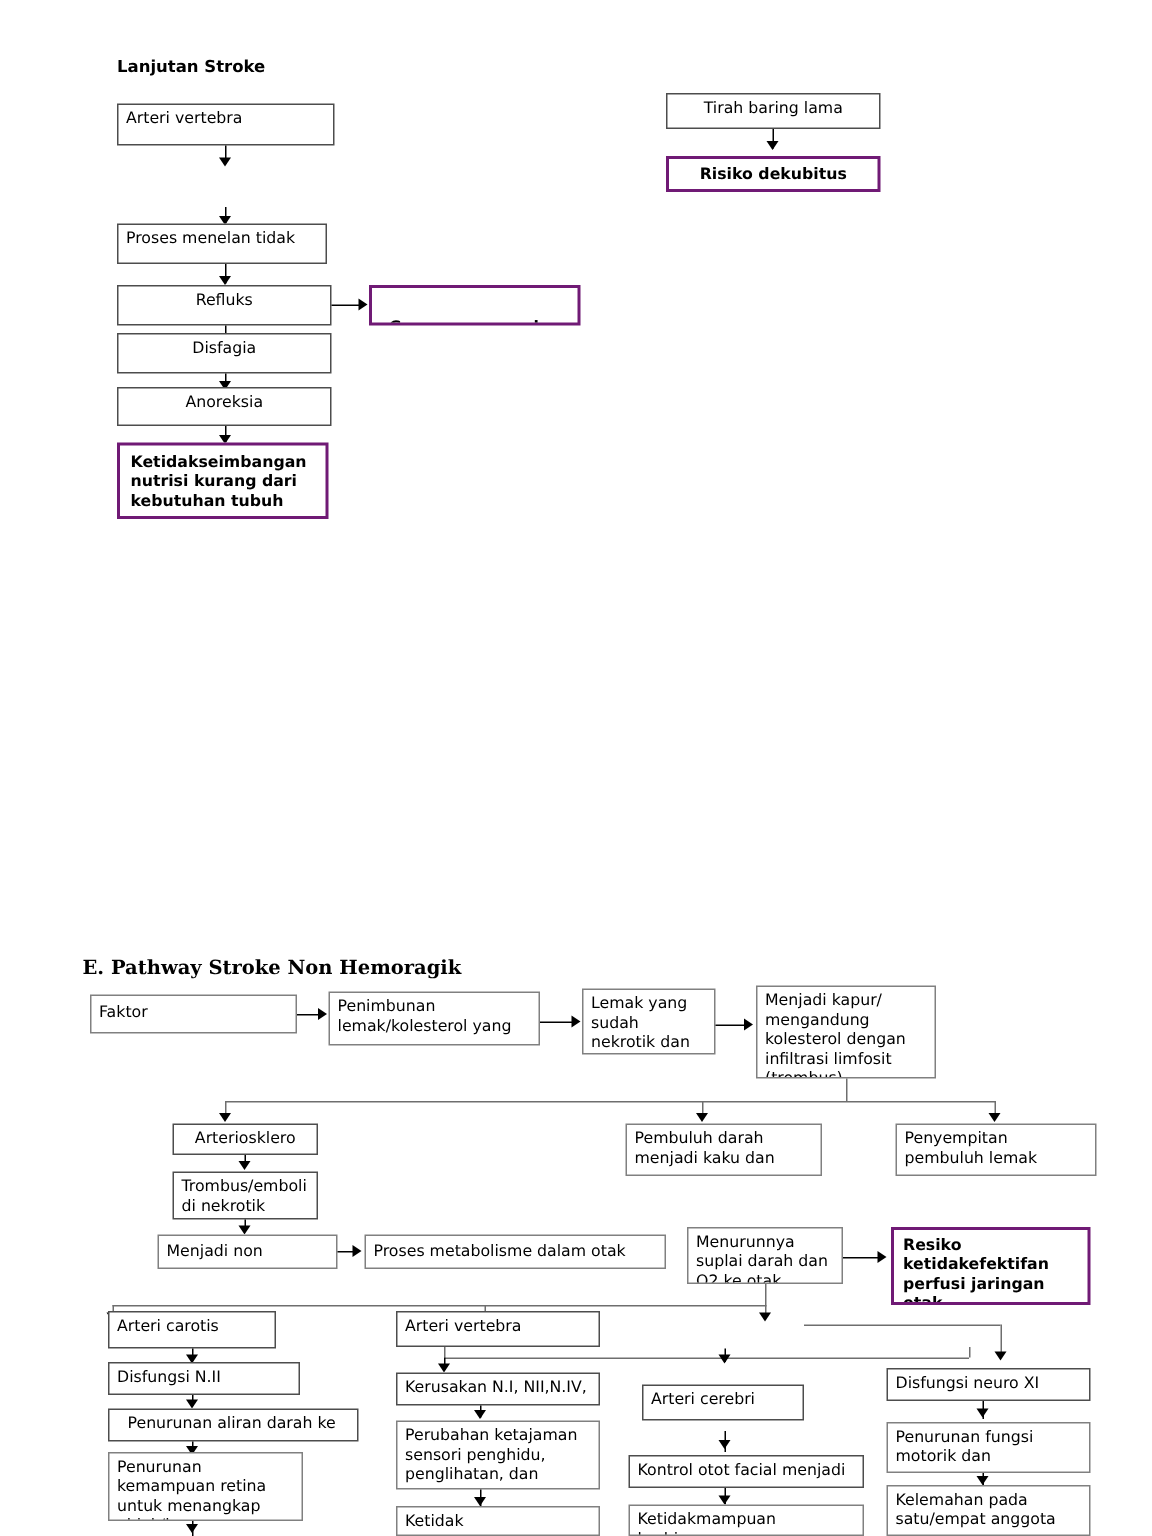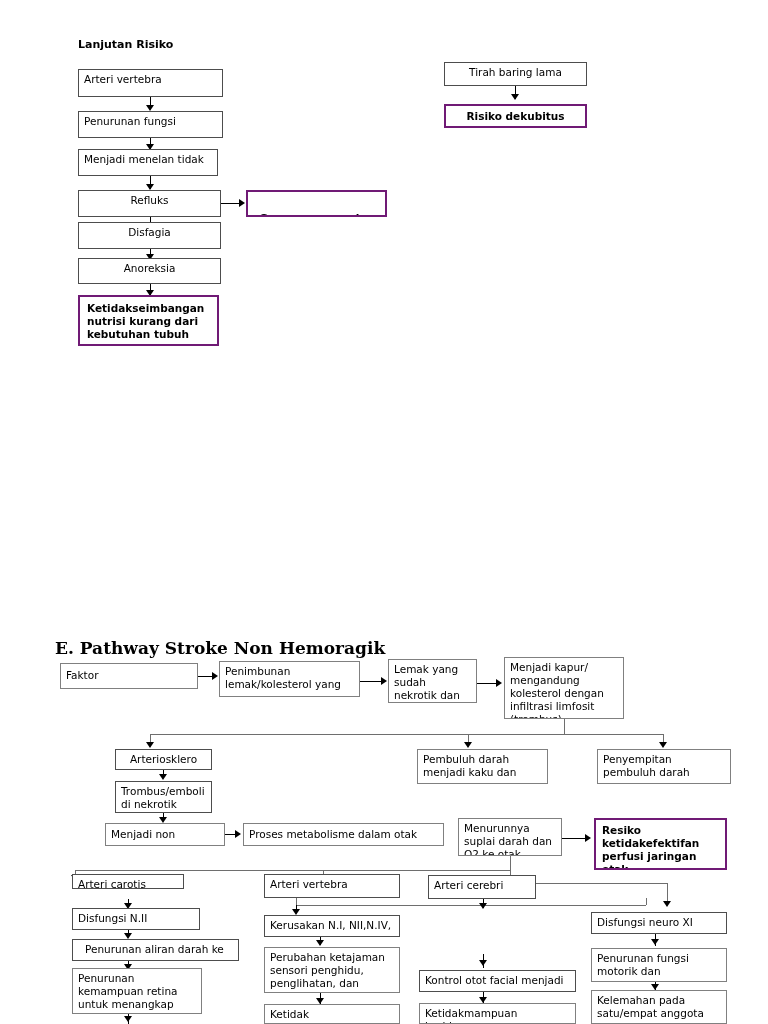--- a/index.html
+++ b/index.html
@@ -8,21 +8,21 @@
     font-family:"DejaVu Sans","Liberation Sans",sans-serif;
     color:#000;
   }
   .canvas{position:absolute;left:0;top:0;width:768px;height:1024px;}
 
   
   .sec-title{
     position:absolute;font-weight:bold;white-space:nowrap;
   }
   .title-a{font-size:11px;font-family:"DejaVu Sans","Liberation Sans",sans-serif;}
-  .title-b{font-size:17px;font-family:"DejaVu Serif","Liberation Serif",serif;}
+  .title-b{font-size:13px;font-family:"DejaVu Serif","Liberation Serif",serif;}
 
   
   .box{
     position:absolute;
     border:1px solid #808080;
     box-sizing:border-box;
     background:#fff;
     font-size:10.5px;
     line-height:13px;
     overflow:hidden;
@@ -47,36 +47,33 @@
   .arw.right{
     border-top:4px solid transparent;border-bottom:4px solid transparent;
     border-left:6px solid #000;
   }
 </style>
 </head>
 <body>
 
 <div class="canvas">
 
-  <div class="sec-title title-a" style="left:78px;top:38px;">Lanjutan Risiko</div>
+  <div class="sec-title title-a" style="left:78px;top:38px;">Lanjutan Stroke</div>
 
   <div class="box dark" style="left:78px;top:69px;width:145px;height:28px;">
     <span class="t">Arteri  vertebra</span>
   </div>
   <div class="ln v blk" style="left:150px;top:97px;height:12px;"></div>
   <div class="arw down" style="left:146px;top:105px;"></div>
 
-  <div class="box dark" style="left:78px;top:111px;width:145px;height:27px;">
-    <span class="t">Penurunan fungsi</span>
-  </div>
   <div class="ln v blk" style="left:150px;top:138px;height:11px;"></div>
   <div class="arw down" style="left:146px;top:144px;"></div>
 
   <div class="box dark" style="left:78px;top:149px;width:140px;height:27px;">
-    <span class="t">Menjadi menelan tidak</span>
+    <span class="t">Proses menelan tidak</span>
   </div>
   <div class="ln v blk" style="left:150px;top:176px;height:13px;"></div>
   <div class="arw down" style="left:146px;top:184px;"></div>
 
   <div class="box dark ctr" style="left:78px;top:190px;width:143px;height:27px;">
     <span class="t">Refluks</span>
   </div>
 
   <div class="ln h blk" style="left:221px;top:203px;width:20px;"></div>
   <div class="arw right" style="left:239px;top:199px;"></div>
@@ -145,21 +142,21 @@
   <div class="ln v" style="left:663px;top:734px;height:11px;"></div>
   <div class="arw down" style="left:659px;top:742px;"></div>
 
   <div class="box dark ctr" style="left:115px;top:749px;width:97px;height:21px;padding-top:3px;">
     <span class="t">Arteriosklero</span>
   </div>
   <div class="box" style="left:417px;top:749px;width:131px;height:35px;">
     <span class="t">Pembuluh darah menjadi kaku dan</span>
   </div>
   <div class="box" style="left:597px;top:749px;width:134px;height:35px;">
-    <span class="t">Penyempitan pembuluh darah</span>
+    <span class="t">Penyempitan pembuluh lemak</span>
   </div>
 
   <div class="ln v blk" style="left:163px;top:770px;height:8px;"></div>
   <div class="arw down" style="left:159px;top:774px;"></div>
   <div class="box dark" style="left:115px;top:781px;width:97px;height:32px;">
     <span class="t">Trombus/emboli di nekrotik</span>
   </div>
   <div class="ln v blk" style="left:163px;top:813px;height:8px;"></div>
   <div class="arw down" style="left:159px;top:817px;"></div>
 
@@ -185,21 +182,21 @@
 
   <div class="ln v" style="left:510px;top:856px;height:14px;"></div>
   <div class="ln h" style="left:75px;top:870px;width:436px;"></div>
   <div class="ln v" style="left:75px;top:870px;height:8px;"></div>
   <div class="arw down" style="left:71px;top:875px;"></div>
   <div class="ln v" style="left:323px;top:870px;height:8px;"></div>
   <div class="arw down" style="left:319px;top:875px;"></div>
   <div class="ln v" style="left:510px;top:870px;height:8px;"></div>
   <div class="arw down" style="left:506px;top:875px;"></div>
 
-  <div class="box dark" style="left:72px;top:874px;width:112px;height:15px;padding-top:3px;">
+  <div class="box dark" style="left:72px;top:874px;width:112px;height:25px;padding-top:3px;">
     <span class="t">Arteri carotis</span>
   </div>
   <div class="ln v blk" style="left:128px;top:899px;height:8px;"></div>
   <div class="arw down" style="left:124px;top:903px;"></div>
   <div class="box dark" style="left:72px;top:908px;width:128px;height:22px;padding-top:3px;">
     <span class="t">Disfungsi N.II</span>
   </div>
   <div class="ln v blk" style="left:128px;top:930px;height:7px;"></div>
   <div class="arw down" style="left:124px;top:933px;"></div>
   <div class="box dark" style="left:72px;top:939px;width:167px;height:22px;padding-top:3px;padding-left:12px;">
@@ -230,21 +227,21 @@
   <div class="arw down" style="left:316px;top:940px;"></div>
   <div class="box" style="left:264px;top:947px;width:136px;height:46px;">
     <span class="t">Perubahan ketajaman sensori penghidu, penglihatan, dan pengecap</span>
   </div>
   <div class="ln v blk" style="left:320px;top:993px;height:11px;"></div>
   <div class="arw down" style="left:316px;top:998px;"></div>
   <div class="box" style="left:264px;top:1004px;width:136px;height:20px;">
     <span class="t">Ketidak</span>
   </div>
 
-  <div class="box dark" style="left:428px;top:875px;width:108px;height:24px;padding-top:3px;">
+  <div class="box dark" style="left:428px;top:923px;width:108px;height:24px;padding-top:3px;">
     <span class="t">Arteri  cerebri</span>
   </div>
 
   <div class="ln h" style="left:536px;top:883px;width:131px;"></div>
   <div class="ln v" style="left:667px;top:883px;height:22px;"></div>
   <div class="arw down" style="left:663px;top:901px;"></div>
 
   <div class="ln v blk" style="left:483px;top:899px;height:9px;"></div>
   <div class="arw down" style="left:479px;top:903px;"></div>
   <div class="ln v blk" style="left:483px;top:954px;height:14px;"></div>

